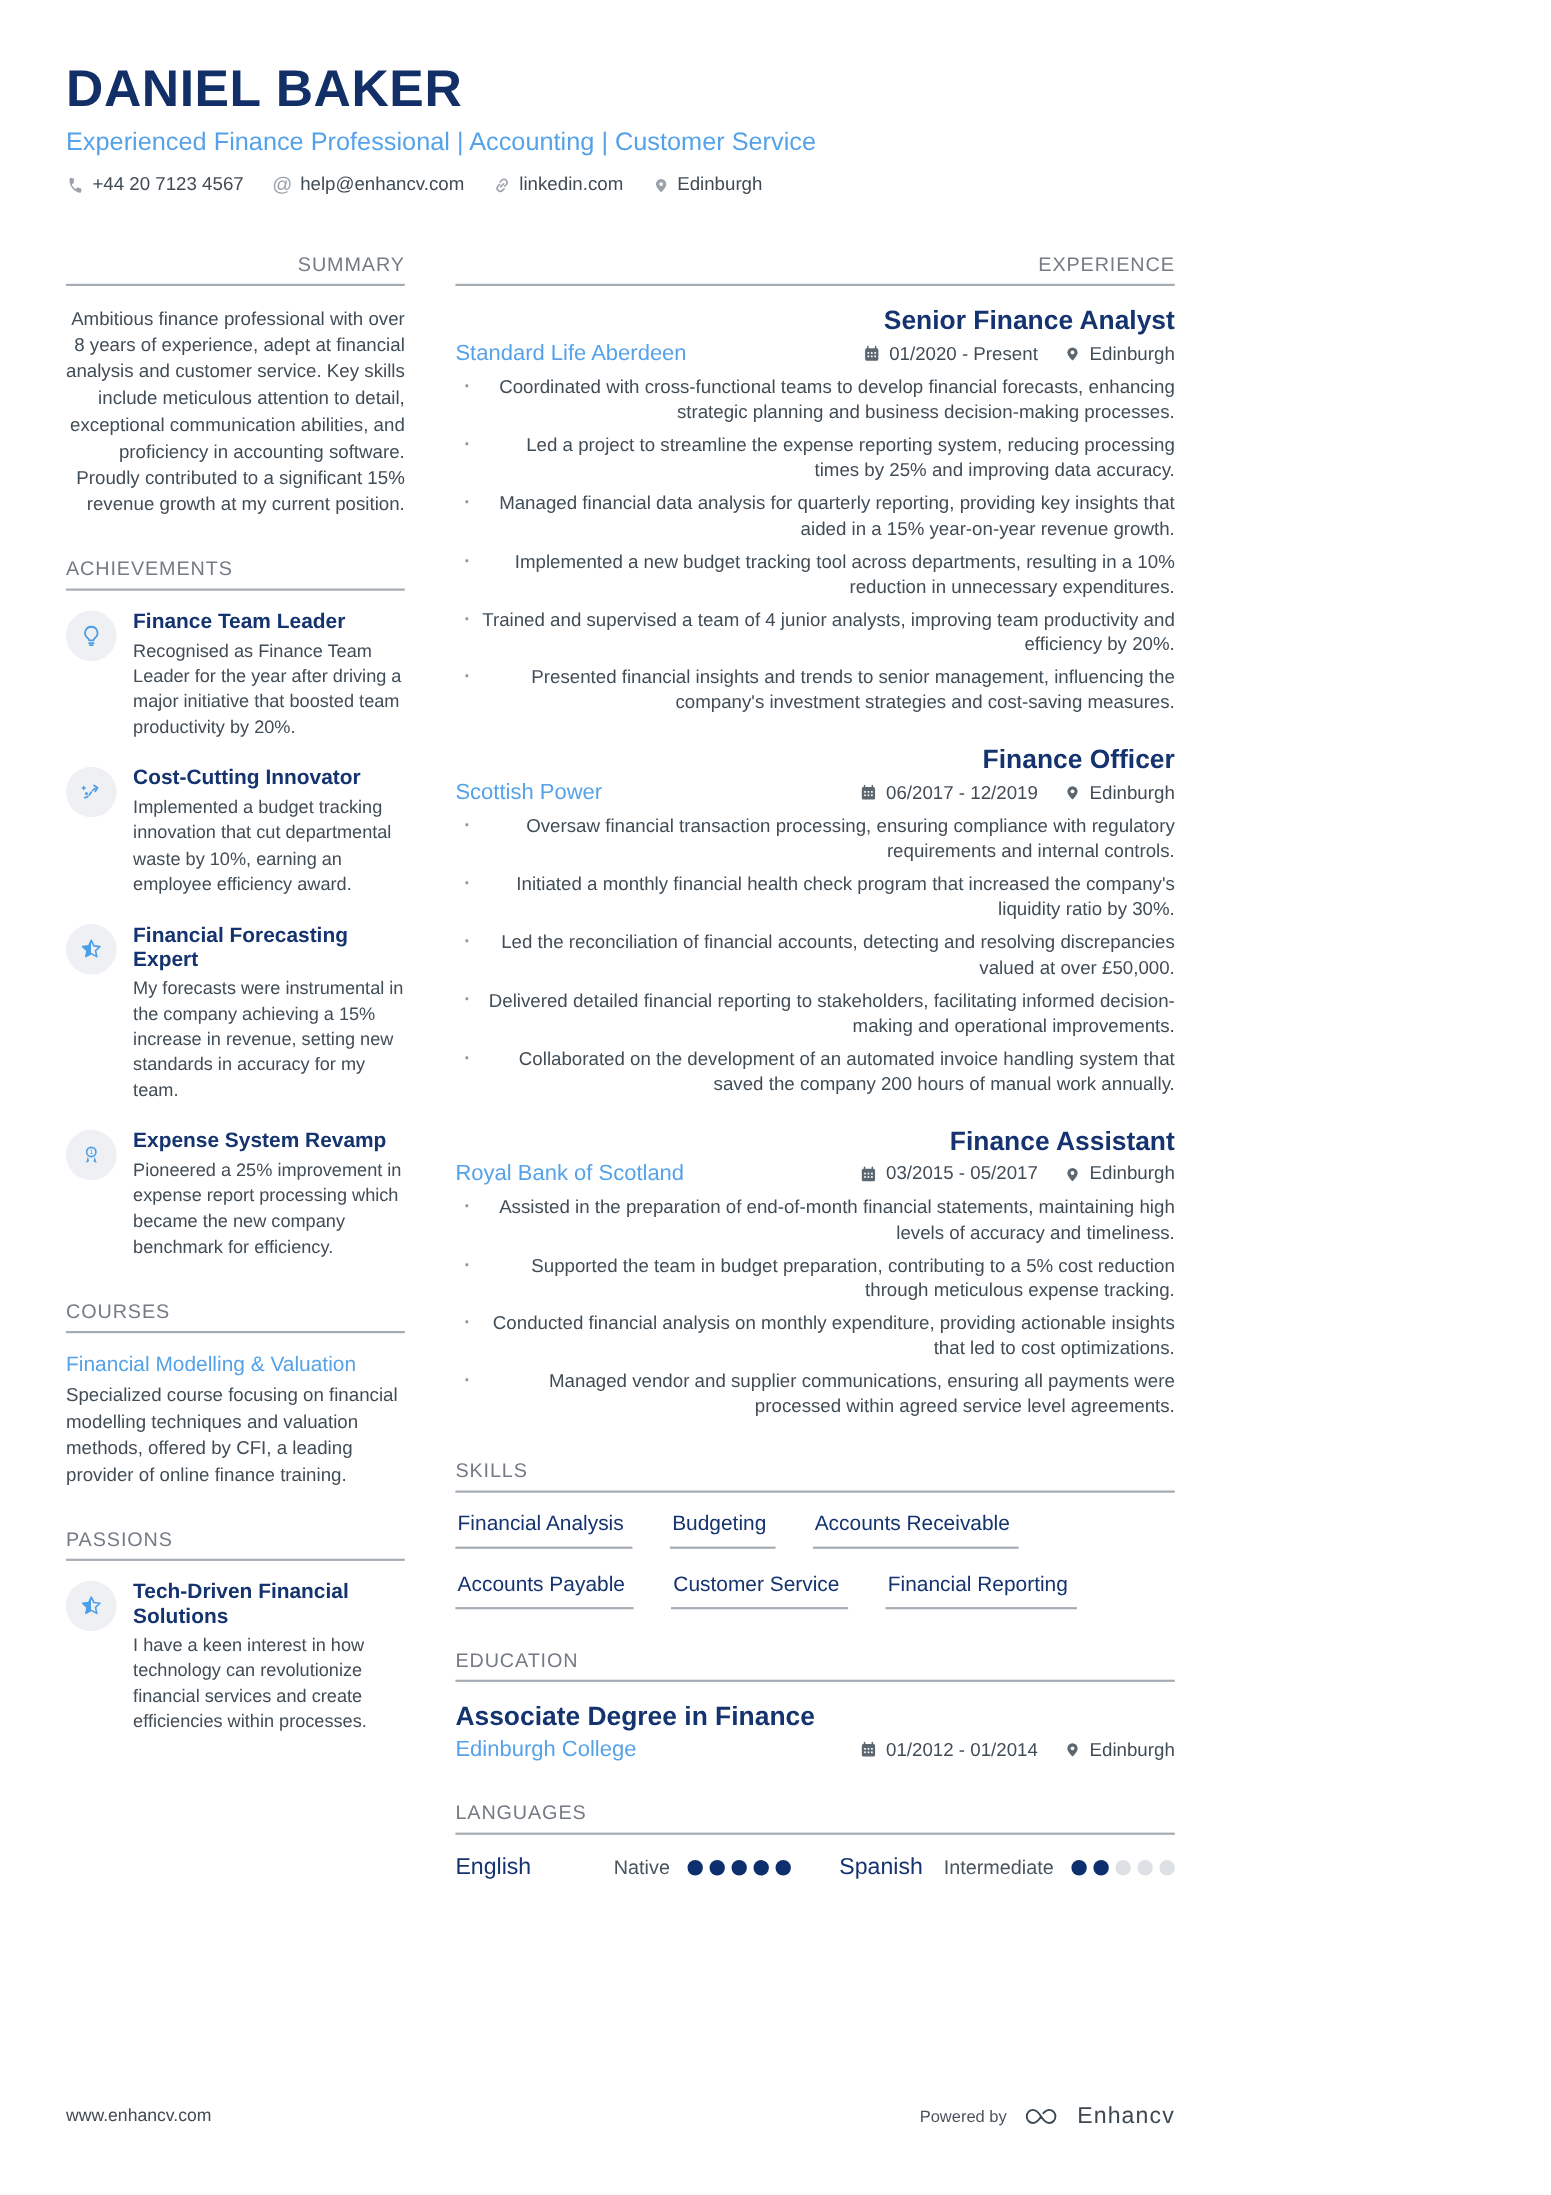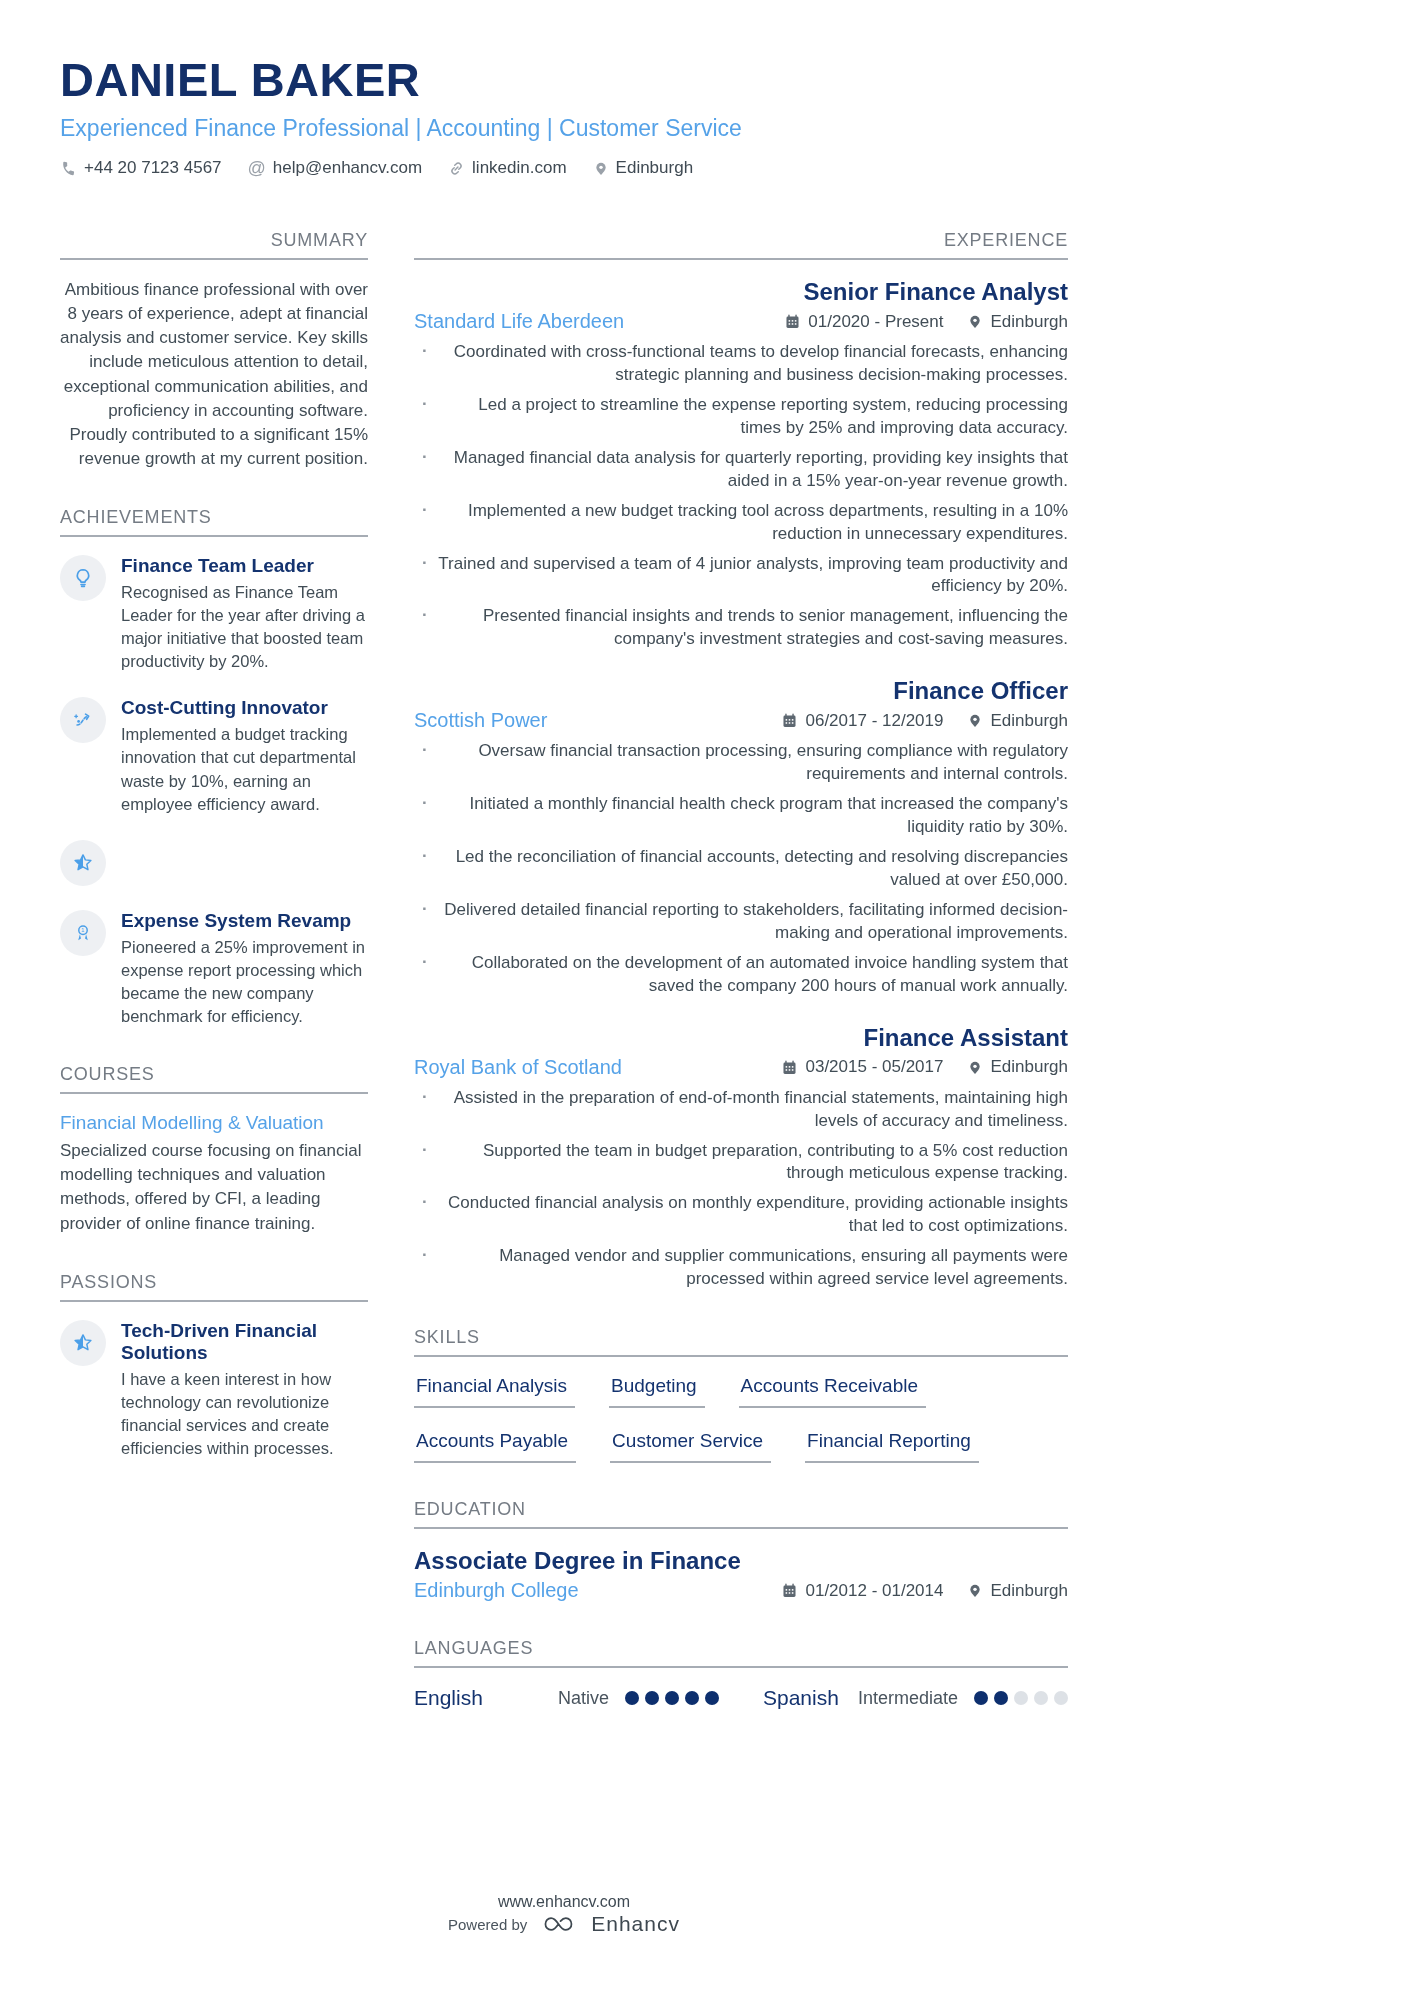--- a/index.html
+++ b/index.html
@@ -113,21 +113,21 @@
   .lang { flex: 1; display: flex; align-items: center; }
   .lang-name { font-size: 21px; color: #14336f; flex: 1; }
   .lang-label { font-size: 18px; color: #49545e; margin-right: 16px; }
   .dots { display: inline-flex; gap: 6px; }
   .dots .dot { width: 14px; height: 14px; border-radius: 50%; background: #dde1e6; }
   .dots .dot.filled { background: #0d2f6e; }
   
   .footer {
     position: absolute;
     left: 60px; right: 60px; bottom: 58px;
-    display: flex; justify-content: space-between; align-items: center; flex-direction: column;
+    display: flex; justify-content: space-between; align-items: center;
   }
   .footer-site { font-size: 16px; color: #3f4a53; }
   .powered { display: inline-flex; align-items: center; gap: 12px; color: #3e4850; }
   .powered-label { font-size: 15px; color: #4a545d; }
   .brand-mark { display: inline-flex; color: #3e4850; }
   .brand-name { font-size: 21px; letter-spacing: 1px; color: #3e4850; }
 </style>
 </head>
 <body>
 
@@ -217,20 +217,24 @@
             <svg width="22" height="22" viewBox="0 0 24 24">
                 <defs>
                   <linearGradient id="g-star-1" x1="0" y1="0" x2="1" y2="0">
                     <stop offset="0.5" stop-color="#4b9fe8"></stop>
                     <stop offset="0.5" stop-color="#ffffff" stop-opacity="0"></stop>
                   </linearGradient>
                 </defs>
                 <path d="M12 3.2l2.6 5.4 6 .7-4.4 4.1 1.2 5.9-5.4-3-5.4 3 1.2-5.9L3.4 9.3l6-.7z" fill="url(#g-star-1)" stroke="#4b9fe8" stroke-width="1.6" stroke-linejoin="round"></path>
               </svg>
           </span>
+          <div class="ach-body">
+            <div class="ach-title">Financial Forecasting Expert</div>
+            <div class="ach-text">My forecasts were instrumental in the company achieving a 15% increase in revenue, setting new standards in accuracy for my team.</div>
+          </div>
         </div>
 
         <div class="ach-item">
           <span class="ach-icon-wrap">
             <svg width="22" height="22" viewBox="0 0 24 24" fill="none" stroke="currentColor" stroke-width="1.6">
                 <path d="M8.6 13.4L6.8 20l3-1.9" fill="currentColor" stroke="none"></path>
                 <path d="M15.4 13.4L17.2 20l-3-1.9" fill="currentColor" stroke="none"></path>
                 <circle cx="12" cy="9" r="4.6"></circle>
                 <text x="12" y="11.4" text-anchor="middle" font-size="6.5" fill="currentColor" stroke="none" font-family="Liberation Sans, sans-serif">1</text>
               </svg>

